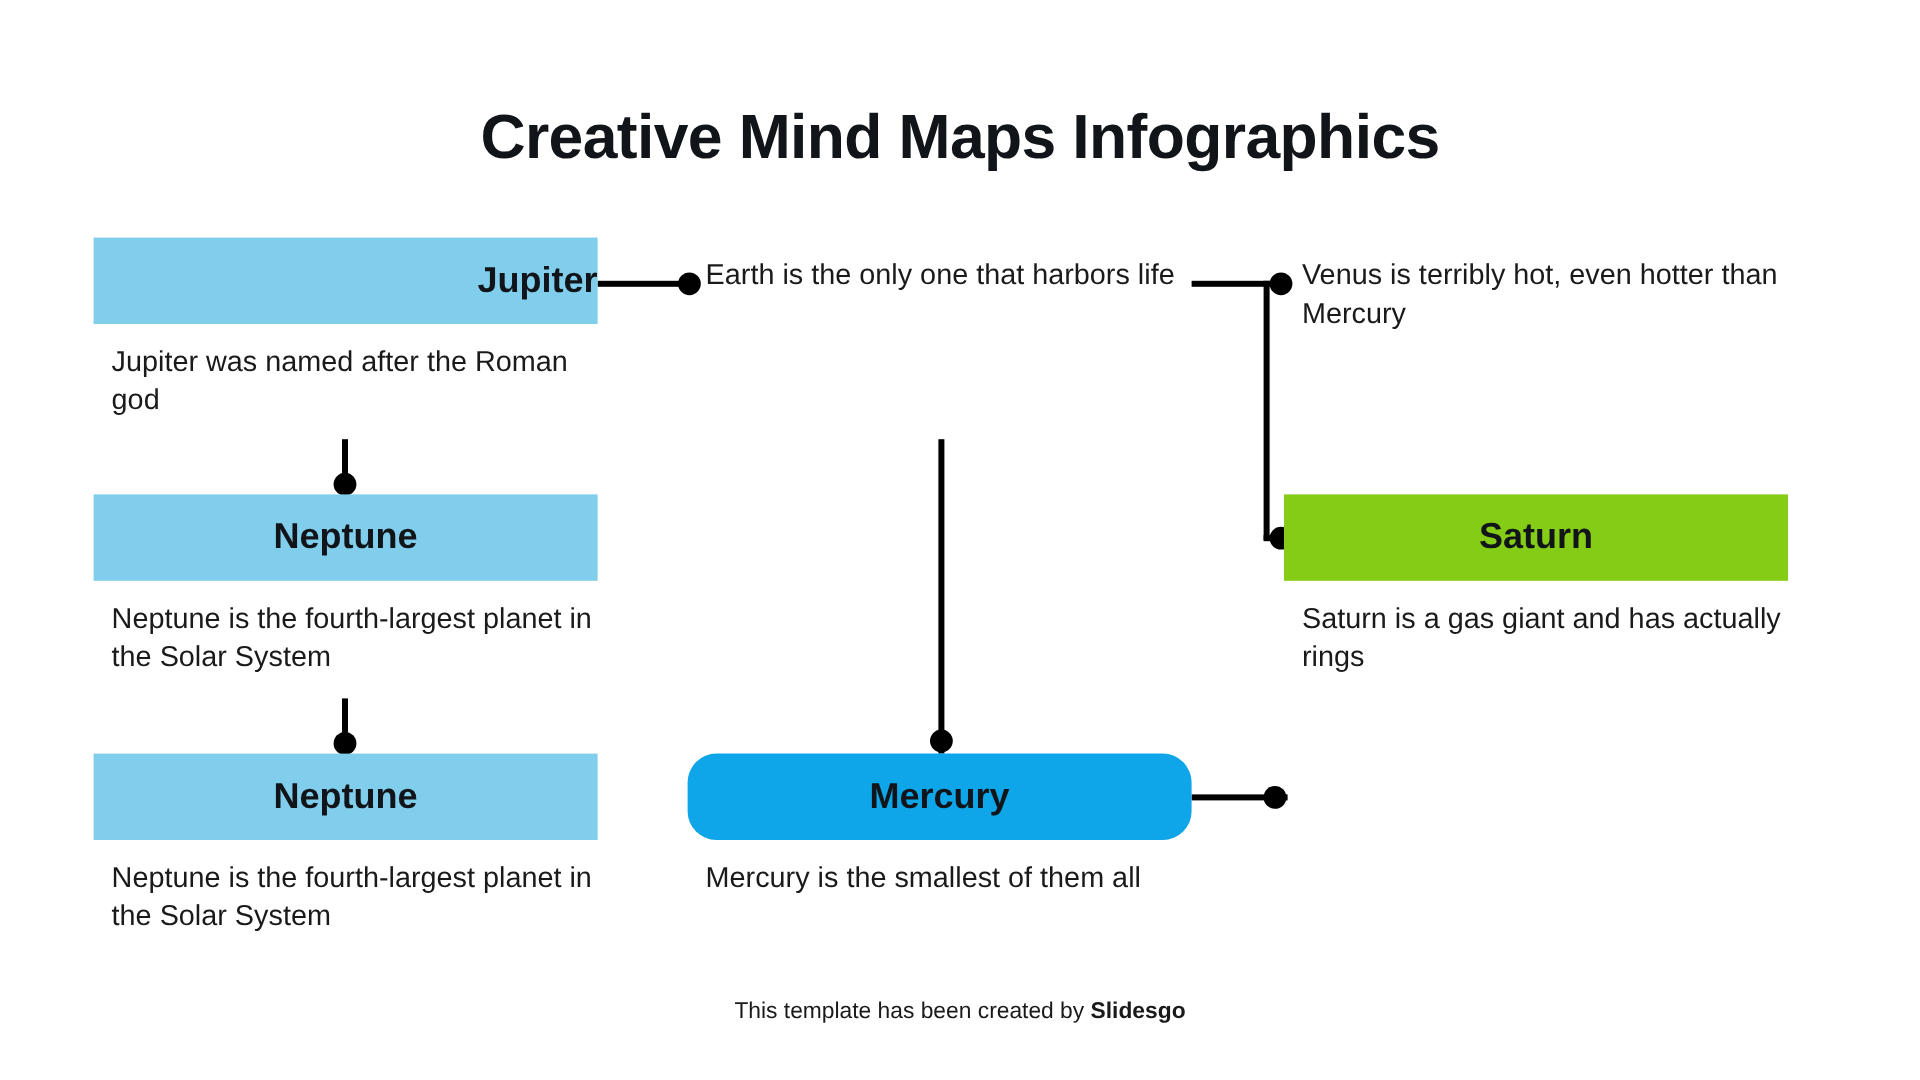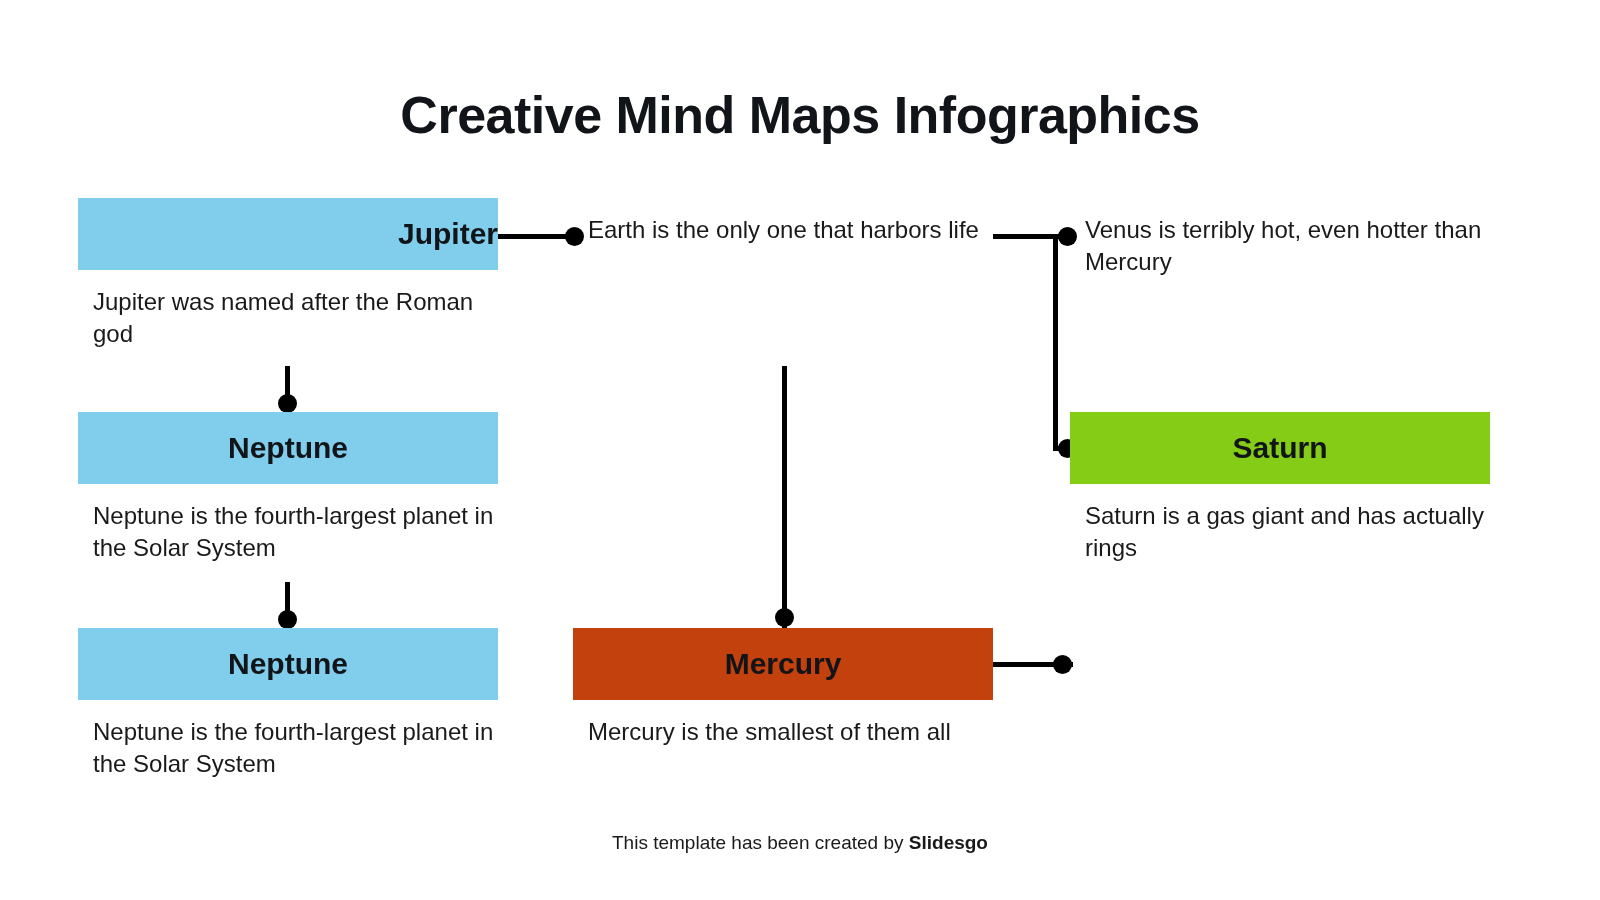--- a/index.html
+++ b/index.html
@@ -146,21 +146,21 @@
       <span>Neptune</span>
     </div>
     <div class="node-desc">Neptune is the fourth-largest planet in the Solar System</div>
   </div>
 
   <div class="node col-mid row-1">
     <div class="node-desc">Earth is the only one that harbors life</div>
   </div>
 
   <div class="node col-mid row-3">
-    <div class="node-box" style="background:#c2410c;">
+    <div class="node-box" style="background:#0ea5e9;border-radius:24px;">
       <span>Mercury</span>
     </div>
     <div class="node-desc">Mercury is the smallest of them all</div>
   </div>
 
   <div class="node col-right row-1">
     <div class="node-desc">Venus is terribly hot, even hotter than Mercury</div>
   </div>
 
   <div class="node col-right row-2">

